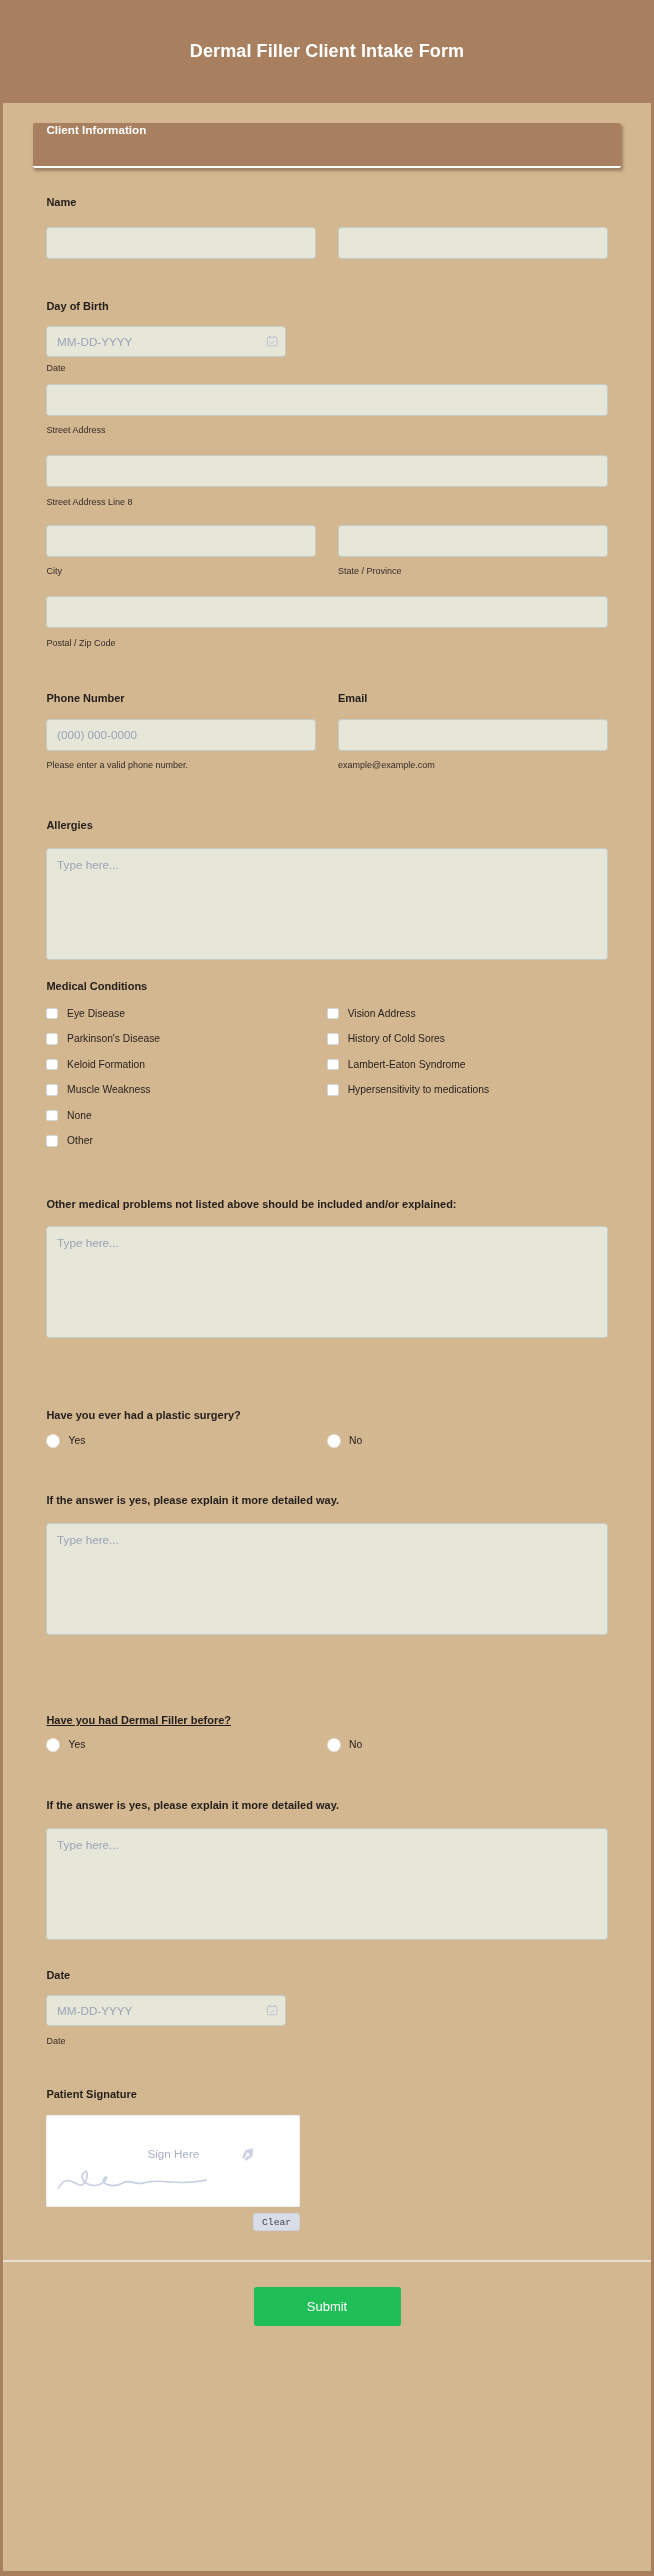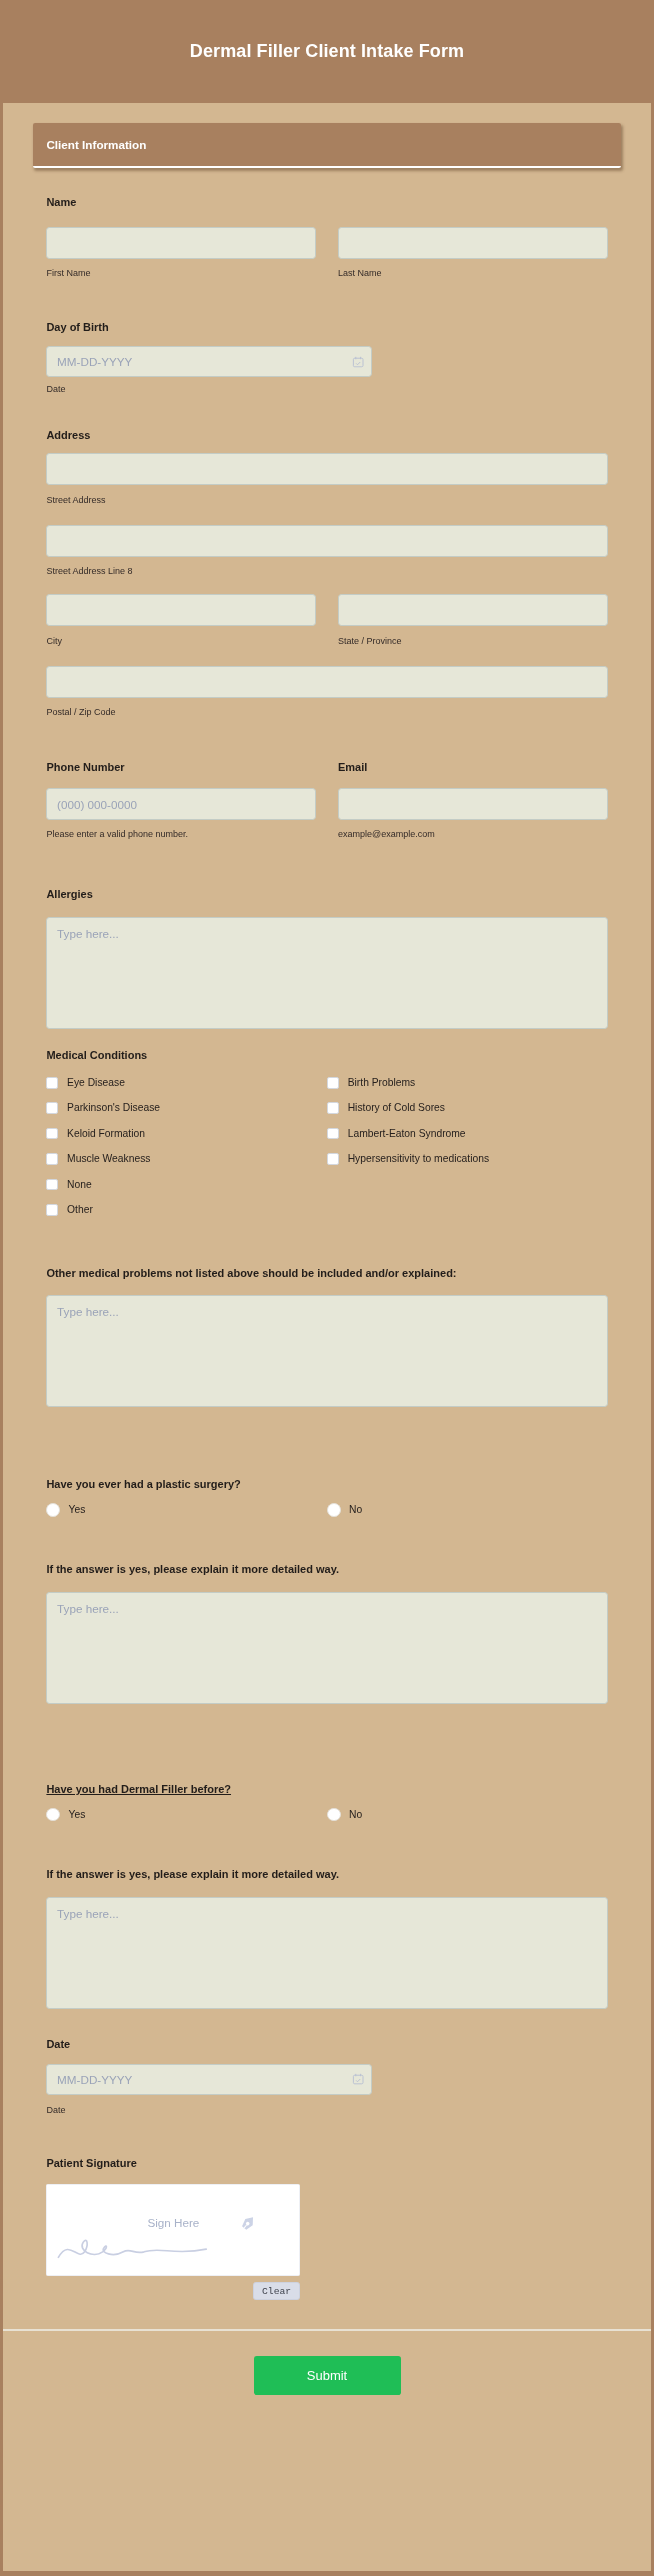--- a/index.html
+++ b/index.html
@@ -29,21 +29,21 @@
     background: #d3b791;
     height: 2468px;
     overflow: hidden;
     position: relative;
   }
   .section-bar {
     margin: 0 30px;
     background: #a8805f;
     height: 45px;
     display: flex;
-    align-items: center;
+    align-items: flex-start;
     padding: 0 13px;
     box-shadow: 1.4px 2.1px 2.8px rgba(92,62,38,.45);
   }
   .section-bar .section-title {
     color: #ffffff;
     font-size: 11.7px;
     font-weight: 700;
   }
   .bar-ci { margin-top: 20px; border-bottom: 2.1px solid #ffffff; border-radius: 2.1px; }
   .bar-mh { margin-top: 65px; border-radius: 4.1px; justify-content: space-between; }
@@ -81,21 +81,21 @@
     height: 32px;
     background: #e6e7d8;
     border: 0.7px solid #c3ccc6;
     border-radius: 3.4px;
     font-size: 11.7px;
     color: #333;
     padding: 0 9.7px;
     outline: none;
   }
   .ti::placeholder, .ta::placeholder { color: #9aa3b8; opacity: 1; }
-  .date-wrap { position: relative; width: 326px; }
+  .date-wrap { position: relative; width: 240px; }
   .date-wrap .ti { height: 31px; }
   .cal-ico {
     position: absolute; right: 7.6px; top: 50%;
     transform: translateY(-50%);
     width: 12.4px; height: 12.4px;
     pointer-events: none;
   }
   .ta {
     display: block;
     width: 100%;
@@ -212,40 +212,35 @@
   </div>
 
   <div class="inner">
 
     
     <div class="lbl mt-38">Name</div>
     <div class="row2 mt-24">
       <input class="ti" type="text" style="">
       <input class="ti" type="text" style="">
     </div>
-    <div class="row2 mt-12">
-      <div class="sublbl">First Name</div>
-      <div class="sublbl">Last Name</div>
-    </div>
 
     
     <div class="lbl mt-57">Day of Birth</div>
     <div class="date-wrap mt-16">
       <input class="ti" type="text" placeholder="MM-DD-YYYY" style="">
       <svg class="cal-ico" viewBox="0 0 18 18">
         <rect x="2" y="3.5" width="14" height="12.5" rx="2" fill="none" stroke="#b9c1d2" stroke-width="1.4"></rect>
         <line x1="5.5" y1="1.5" x2="5.5" y2="5" stroke="#b9c1d2" stroke-width="1.4"></line>
         <line x1="12.5" y1="1.5" x2="12.5" y2="5" stroke="#b9c1d2" stroke-width="1.4"></line>
         <path d="M6 11 l2 2 4-4" fill="none" stroke="#b9c1d2" stroke-width="1.4"></path>
       </svg>
     </div>
     <div class="sublbl mt-8">Date</div>
 
     
-    <div class="lbl mt-46">Address</div>
     <input class="ti mt-14" type="text" style="">
     <div class="sublbl mt-12">Street Address</div>
     <input class="ti mt-27" type="text" style="">
     <div class="sublbl mt-12">Street Address Line 8</div>
     <div class="row2 mt-25">
       <input class="ti" type="text" style="">
       <input class="ti" type="text" style="">
     </div>
     <div class="row2 mt-12">
       <div class="sublbl">City</div>
@@ -299,21 +294,21 @@
           <span class="optlbl">None</span>
         </div>
         <div class="opt">
           <span class="cbox"></span>
           <span class="optlbl">Other</span>
         </div>
       </div>
       <div class="col">
         <div class="opt">
           <span class="cbox"></span>
-          <span class="optlbl">Birth Problems</span>
+          <span class="optlbl">Vision Address</span>
         </div>
         <div class="opt">
           <span class="cbox"></span>
           <span class="optlbl">History of Cold Sores</span>
         </div>
         <div class="opt">
           <span class="cbox"></span>
           <span class="optlbl">Lambert-Eaton Syndrome</span>
         </div>
         <div class="opt">

